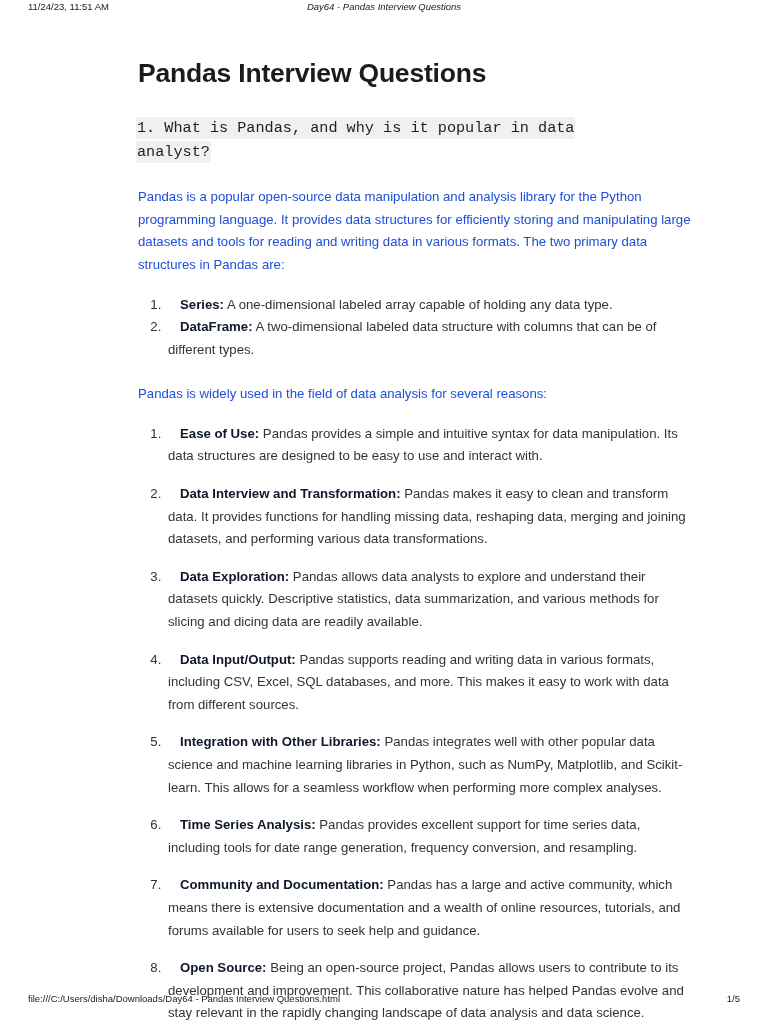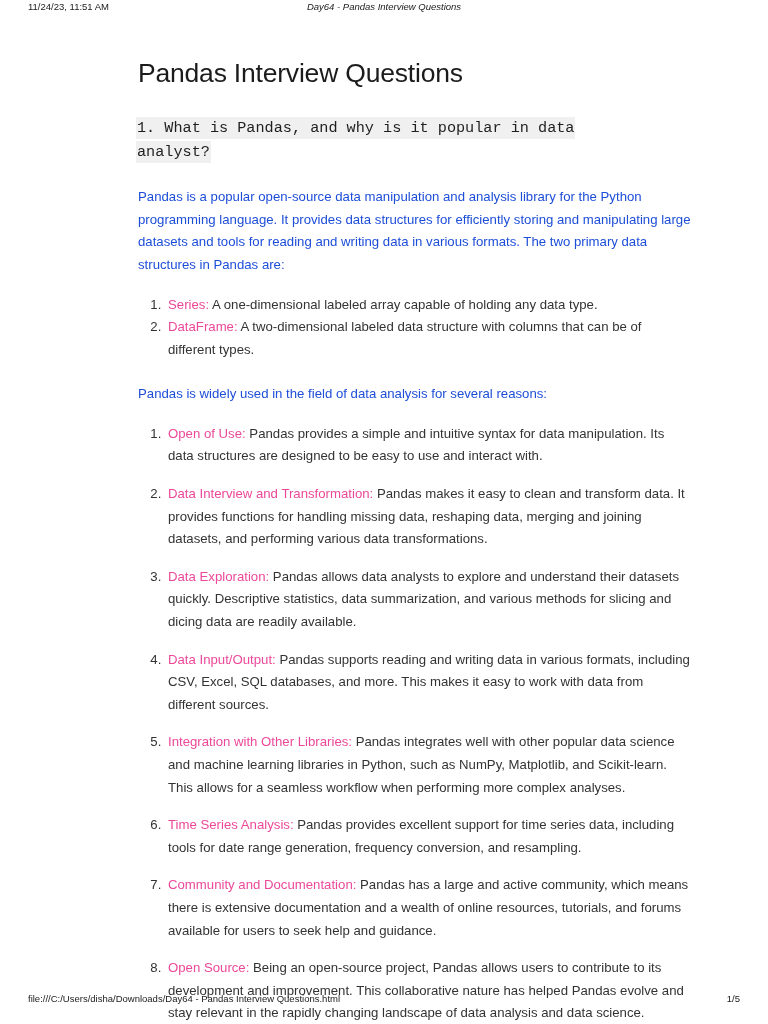--- a/index.html
+++ b/index.html
@@ -70,21 +70,21 @@
   
   .doc {
     position: absolute;
     left: 138px;
     top: 57px;
     width: 554px;
   }
 
   .doc-title {
     font-size: 26.5px;
-    font-weight: normal;
+    font-weight: bold;
     color: #1b1b1b;
     letter-spacing: -0.2px;
     margin: 0 0 26px 0;
     line-height: 1.25;
   }
 
   .codeblock {
     margin: 0 0 22px -2px;
     font-family: "Liberation Mono", monospace;
     font-size: 15.2px;
@@ -115,21 +115,21 @@
     color: #333333;
   }
   ol.lst > li {
     margin: 0 0 0 0;
     padding-left: 3px;
   }
   ol.lst.tight > li { margin-bottom: 0; }
   ol.lst.loose > li { margin-bottom: 15px; }
   ol.lst.loose > li:last-child { margin-bottom: 0; }
 
-  ol.lst b { color: #ec4899; font-weight: normal; }
+  ol.lst b { color: #0f172a; font-weight: bold; margin-left: 12px; }
 
   .spacer-sm { height: 5px; }
 </style>
 </head>
 <body>
 
 <div class="print-header">
   <span class="ph-left">11/24/23, 11:51 AM</span>
   <span class="ph-center">Day64 - Pandas Interview Questions</span>
 </div>
@@ -148,21 +148,21 @@
   <ol class="lst tight">
     <li><b>Series:</b><span> A one-dimensional labeled array capable of holding any data type.</span></li>
     <li><b>DataFrame:</b><span> A two-dimensional labeled data structure with columns that can be of different types.</span></li>
   </ol>
 
   <div class="spacer-sm"></div>
 
   <p class="para">Pandas is widely used in the field of data analysis for several reasons:</p>
 
   <ol class="lst loose">
-    <li><b>Open of Use:</b><span> Pandas provides a simple and intuitive syntax for data manipulation. Its data structures are designed to be easy to use and interact with.</span></li>
+    <li><b>Ease of Use:</b><span> Pandas provides a simple and intuitive syntax for data manipulation. Its data structures are designed to be easy to use and interact with.</span></li>
     <li><b>Data Interview and Transformation:</b><span> Pandas makes it easy to clean and transform data. It provides functions for handling missing data, reshaping data, merging and joining datasets, and performing various data transformations.</span></li>
     <li><b>Data Exploration:</b><span> Pandas allows data analysts to explore and understand their datasets quickly. Descriptive statistics, data summarization, and various methods for slicing and dicing data are readily available.</span></li>
     <li><b>Data Input/Output:</b><span> Pandas supports reading and writing data in various formats, including CSV, Excel, SQL databases, and more. This makes it easy to work with data from different sources.</span></li>
     <li><b>Integration with Other Libraries:</b><span> Pandas integrates well with other popular data science and machine learning libraries in Python, such as NumPy, Matplotlib, and Scikit-learn. This allows for a seamless workflow when performing more complex analyses.</span></li>
     <li><b>Time Series Analysis:</b><span> Pandas provides excellent support for time series data, including tools for date range generation, frequency conversion, and resampling.</span></li>
     <li><b>Community and Documentation:</b><span> Pandas has a large and active community, which means there is extensive documentation and a wealth of online resources, tutorials, and forums available for users to seek help and guidance.</span></li>
     <li><b>Open Source:</b><span> Being an open-source project, Pandas allows users to contribute to its development and improvement. This collaborative nature has helped Pandas evolve and stay relevant in the rapidly changing landscape of data analysis and data science.</span></li>
   </ol>
 
 </div>

